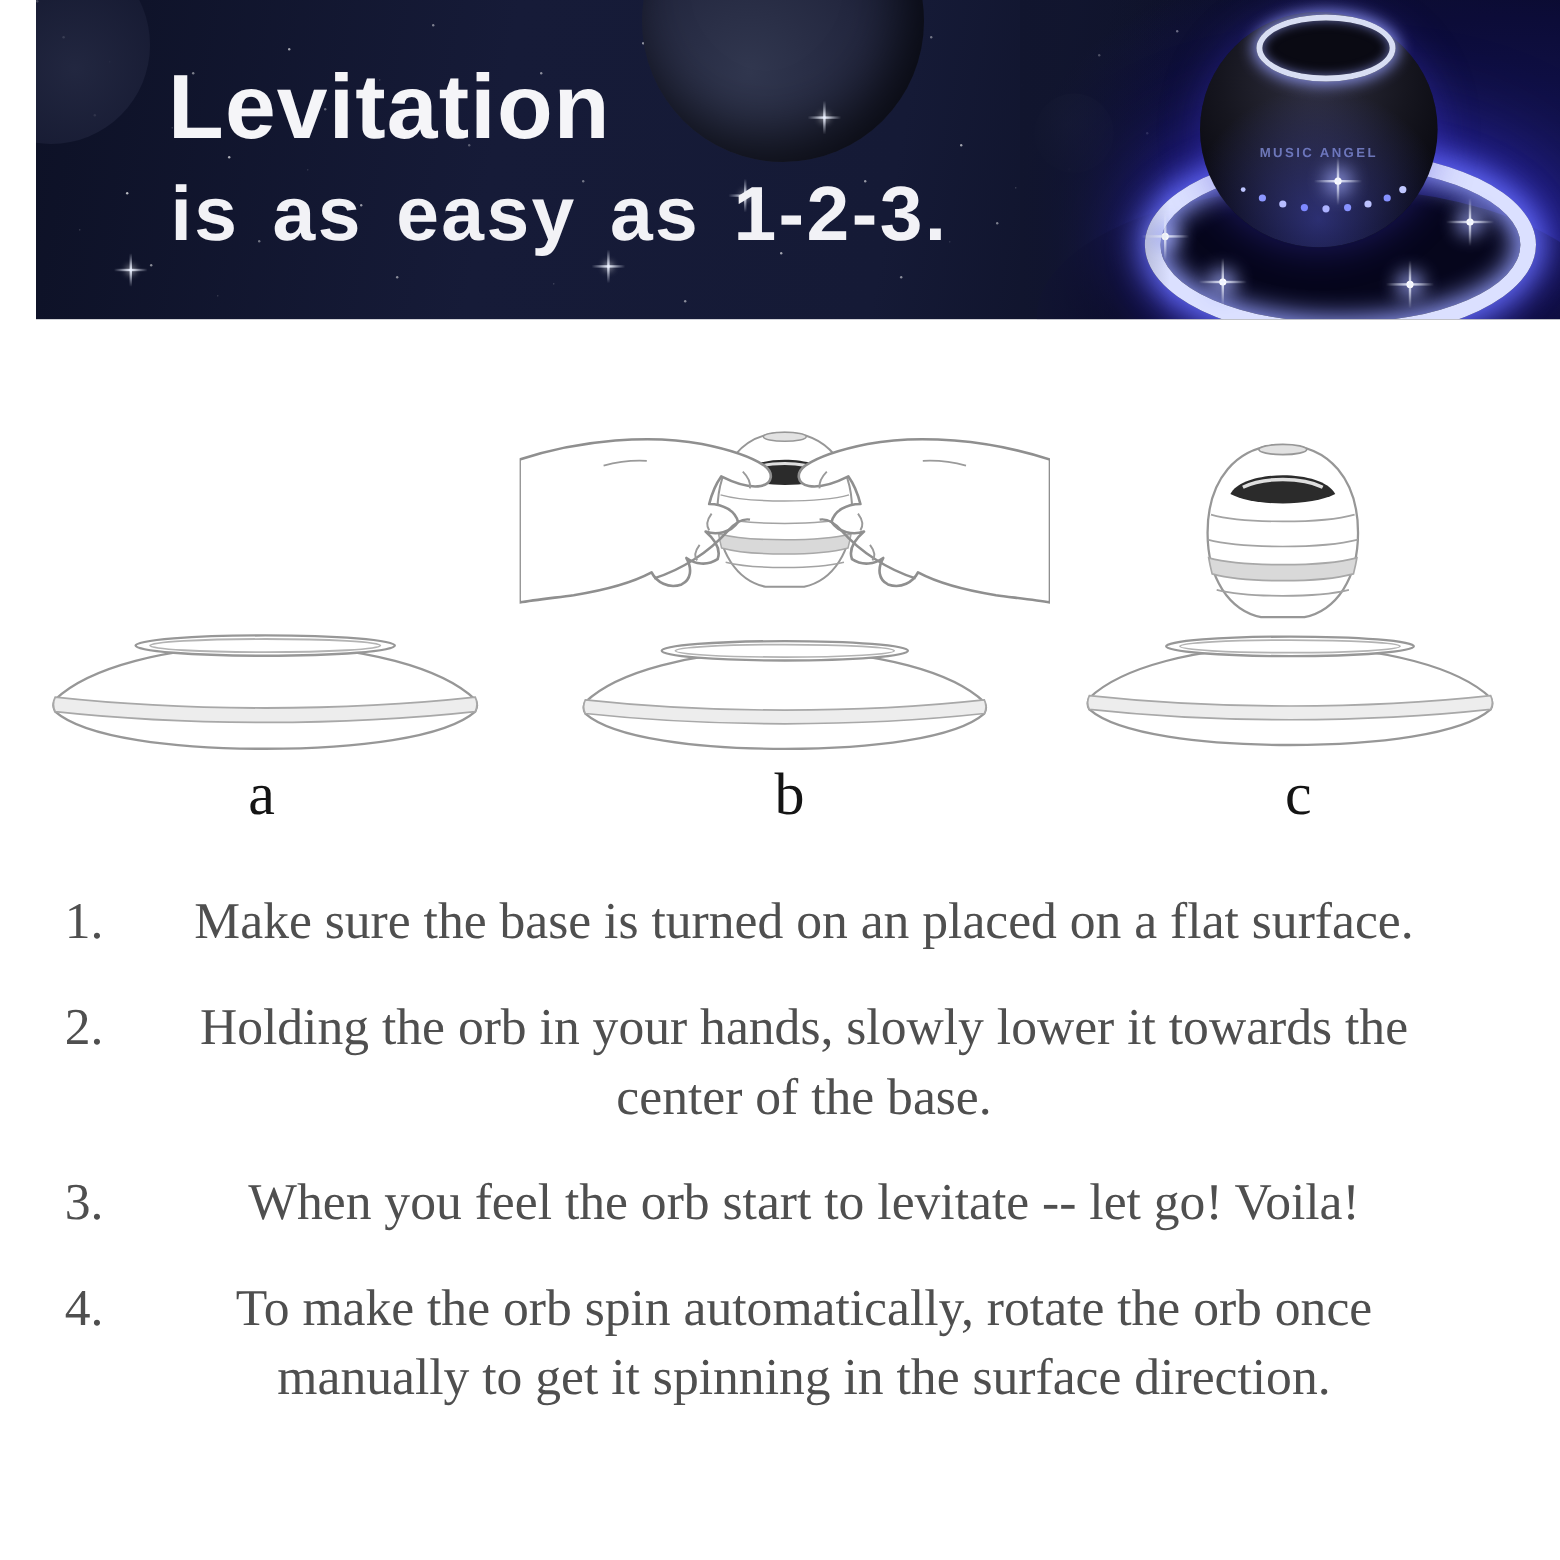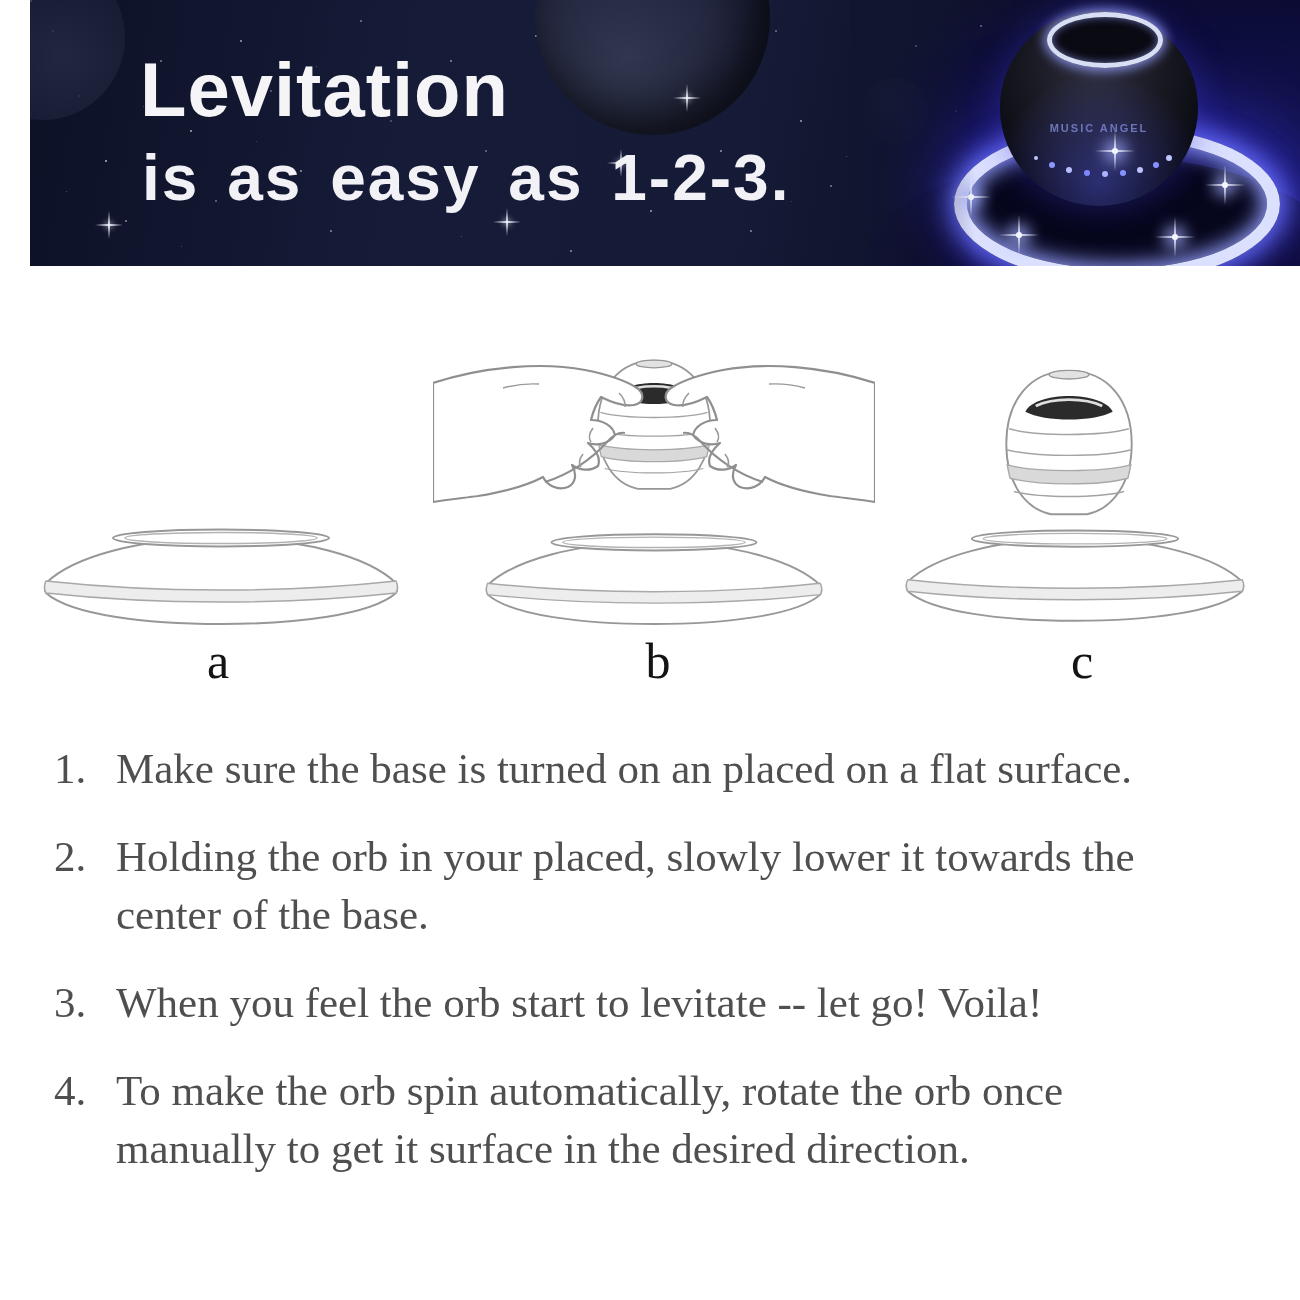--- a/index.html
+++ b/index.html
@@ -93,21 +93,21 @@
   
   .fig{position:absolute;}
   .fig-label{position:absolute;width:80px;text-align:center;font-family:"Liberation Serif",serif;
     font-size:50px;color:#141414;}
 
   
   .instructions{position:absolute;left:54px;top:740px;width:1170px;
     font-family:"Liberation Serif",serif;font-size:43px;line-height:58px;color:#4f4f4f;}
   .inst-item{display:flex;margin-bottom:30px;}
   .inst-num{flex:0 0 62px;}
-  .inst-text{flex:1;}
+  .inst-text{flex:1;text-align:center;}
 </style>
 </head>
 <body>
 
 <div class="canvas">
 
   <div class="banner">
     <div class="stars"></div>
     <div class="stars2"></div>
     <div class="planet planet3"></div>
@@ -195,25 +195,25 @@
   </svg>
   <div class="fig-label" style="left:1042px;top:632px;">c</div>
 
   <div class="instructions">
     <div class="inst-item">
       <div class="inst-num">1.</div>
       <div class="inst-text">Make sure the base is turned on an placed on a flat surface.</div>
     </div>
     <div class="inst-item">
       <div class="inst-num">2.</div>
-      <div class="inst-text">Holding the orb in your placed, slowly lower it towards the center of the base.</div>
+      <div class="inst-text">Holding the orb in your hands, slowly lower it towards the center of the base.</div>
     </div>
     <div class="inst-item">
       <div class="inst-num">3.</div>
       <div class="inst-text">When you feel the orb start to levitate -- let go! Voila!</div>
     </div>
     <div class="inst-item">
       <div class="inst-num">4.</div>
-      <div class="inst-text">To make the orb spin automatically, rotate the orb once manually to get it surface in the desired direction.</div>
+      <div class="inst-text">To make the orb spin automatically, rotate the orb once manually to get it spinning in the surface direction.</div>
     </div>
   </div>
 
 </div>
 
 </body></html>

